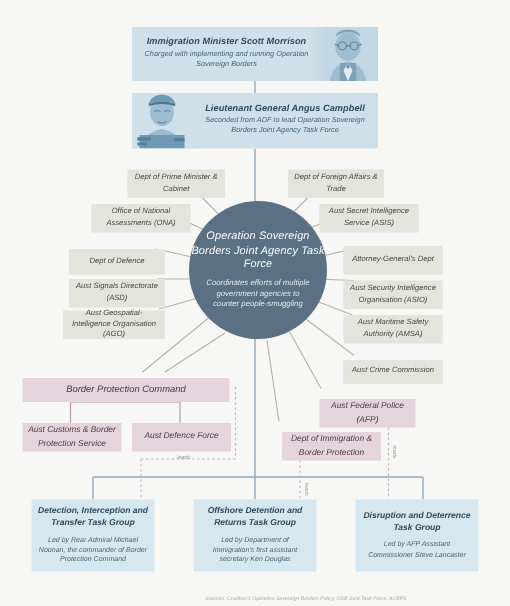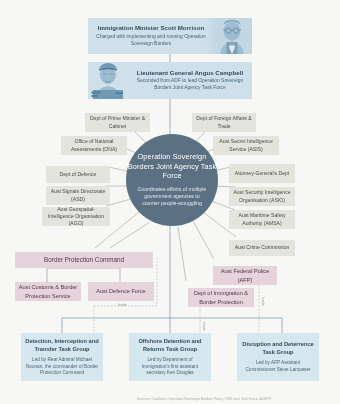--- a/index.html
+++ b/index.html
@@ -2,21 +2,21 @@
 <html><head>
 <meta charset="utf-8">
 <style>
   * { box-sizing: border-box; margin: 0; padding: 0; }
   html, body {
     width: 340px; height: 404px;
     background: #f7f7f5;
     font-family: "Liberation Sans", sans-serif;
     overflow: hidden;
   }
-  #root { position: relative; width: 276px; height: 404px; }
+  #root { position: relative; width: 276px; height: 404px; font-style: italic; }
 
   svg.wires { position: absolute; left: 0; top: 0; width: 340px; height: 404px; pointer-events: none; }
 
   .box { position: absolute; text-align: center; }
 
   
   .leader {
     background: #cfe0ea;
     display: flex; align-items: center; justify-content: center;
     flex-direction: column;

